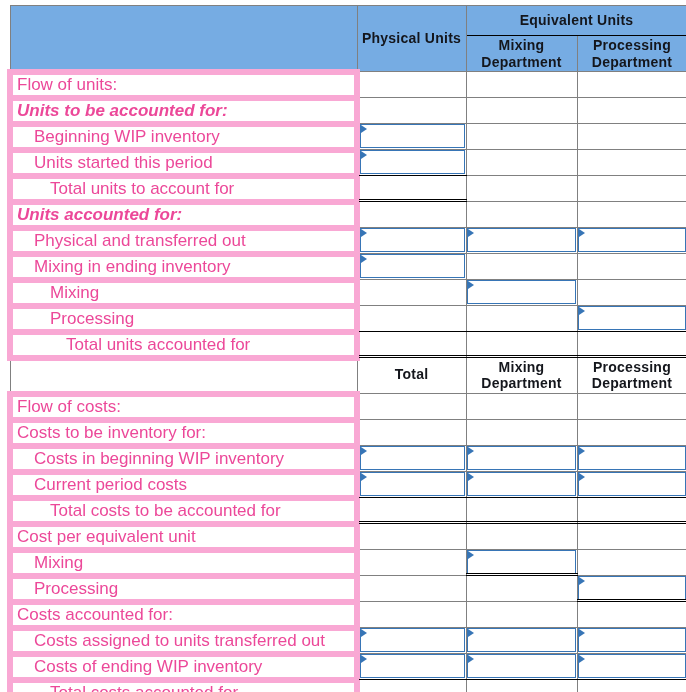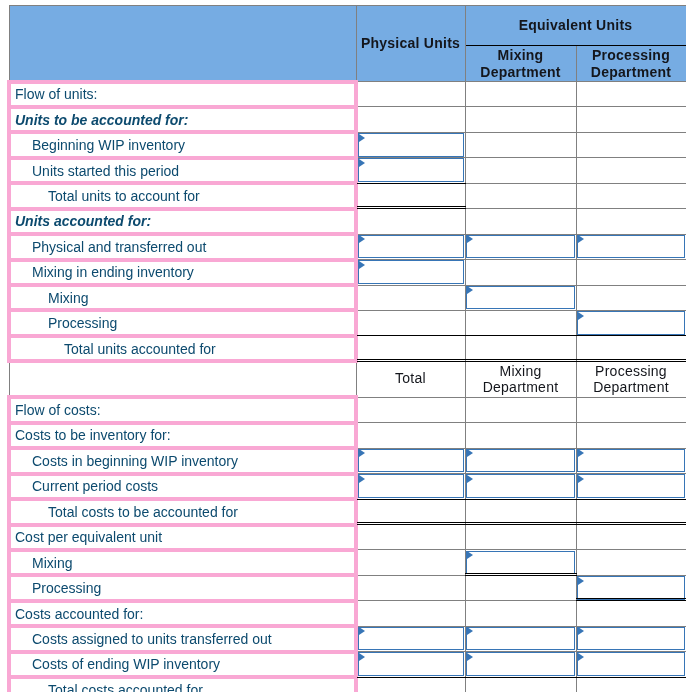--- a/index.html
+++ b/index.html
@@ -24,52 +24,52 @@
   .hdr{
     background:#76ace3;
     color:#14161c;
     font-weight:bold;
     font-size:14px;
     letter-spacing:0.25px;
     text-align:center;
     border:1px solid #808080;
     line-height:16.8px;
   }
-  tr.hrow1 td{height:40px;}
+  tr.hrow1 td{height:30px;}
   tr.hrow2 td{height:36px;}
   tr.hrow3 td{height:36px;}
   tr.drow  td{height:25.45px;}
 
   .hdr-corner{background:#76ace3;border:1px solid #808080;}
   .hdr-span{border-bottom:1.5px solid #000;}
   .hdr-span > span{position:relative;top:-0.2px;display:inline-block;}
   .hdr-sub{border-top:none;}
   .hdr-sub > div{position:relative;top:0.5px;}
 
   
   .hdr2{
     background:#ffffff;
     color:#14161c;
-    font-weight:normal;
+    font-weight:bold;
     font-size:14px;
     letter-spacing:0.25px;
     text-align:center;
     border:1px solid #808080;
     line-height:16.2px;
     vertical-align:middle;
   }
   .hdr2 > div{position:relative;top:-0.5px;}
   .hdr2-single > span{position:relative;top:-1.5px;display:inline-block;}
   .hdr2-corner{border:1px solid #808080;}
 
   
   .lbl{
-    border:4px solid #f9a8d4;
-    font-size:14px;
-    color:#0c4a6e;
+    border:6px solid #f9a8d4;
+    font-size:17px;
+    color:#ec4899;
     white-space:nowrap;
   }
   .lbl span{display:inline-block;}
   .it{font-style:italic;font-weight:bold;}
   .i0{padding-left:4px;}
   .i1{padding-left:21px;}
   .i2{padding-left:37px;}
   .i3{padding-left:53px;text-align:center;}
 
   .cell{border:1px solid #808080;position:relative;}

